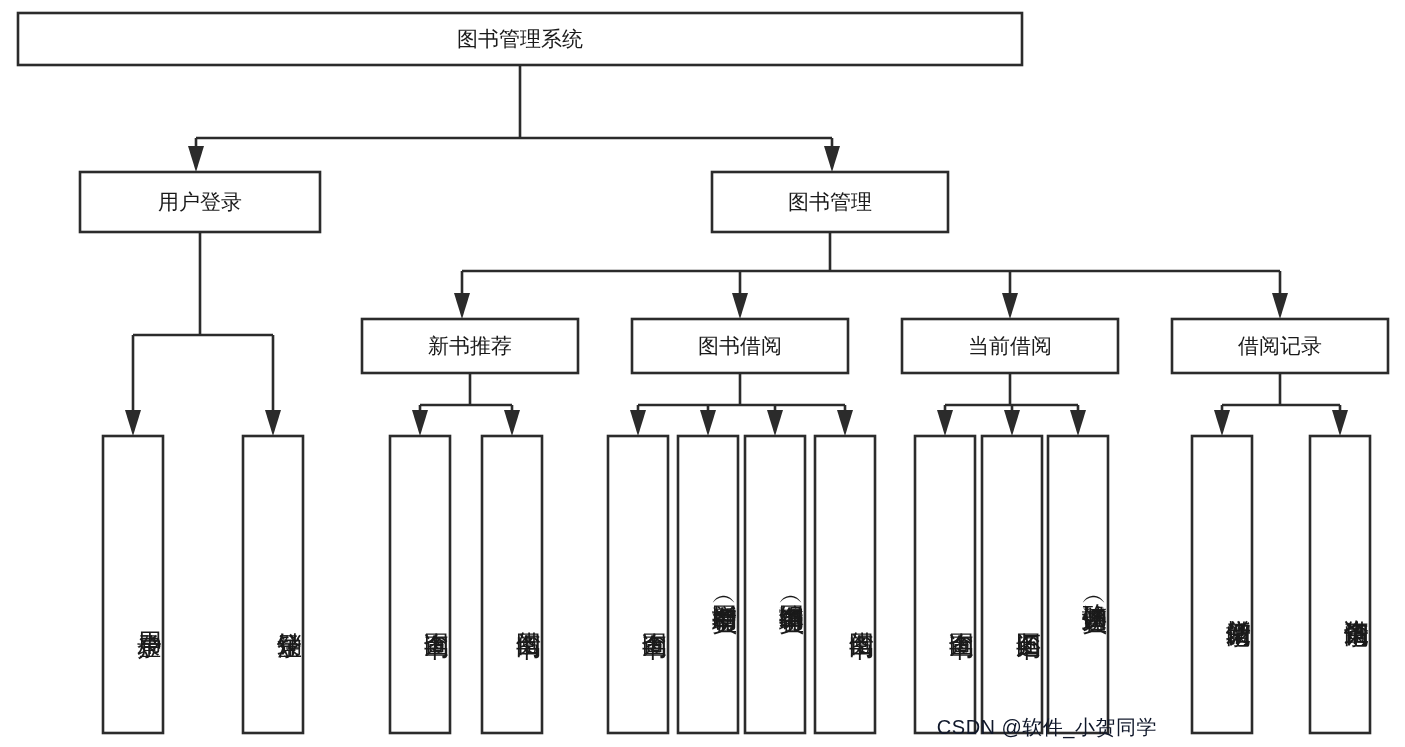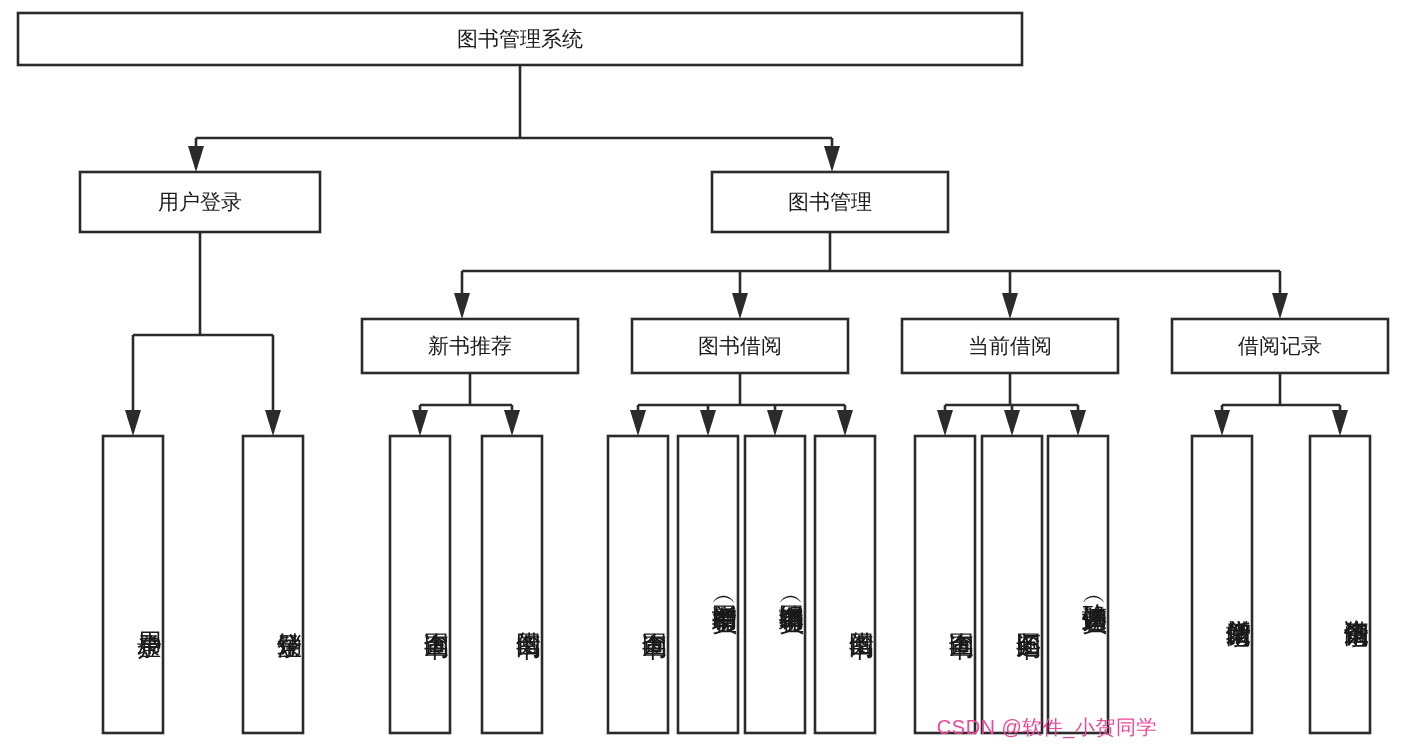--- a/index.html
+++ b/index.html
@@ -64,21 +64,21 @@
     justify-content: center;
     white-space: nowrap;
     user-select: none;
   }
   .watermark {
     position: absolute;
     right: 12px;
     bottom: 6px;
     font-family: "Liberation Sans", "DejaVu Sans", sans-serif;
     font-size: 20px;
-    color: #ec4899;
+    color: #0f172a;
     letter-spacing: 0.5px;
     white-space: nowrap;
     user-select: none;
   }
 </style>
 </head>
 <body>
 
 <div id="diagram-root">
 

